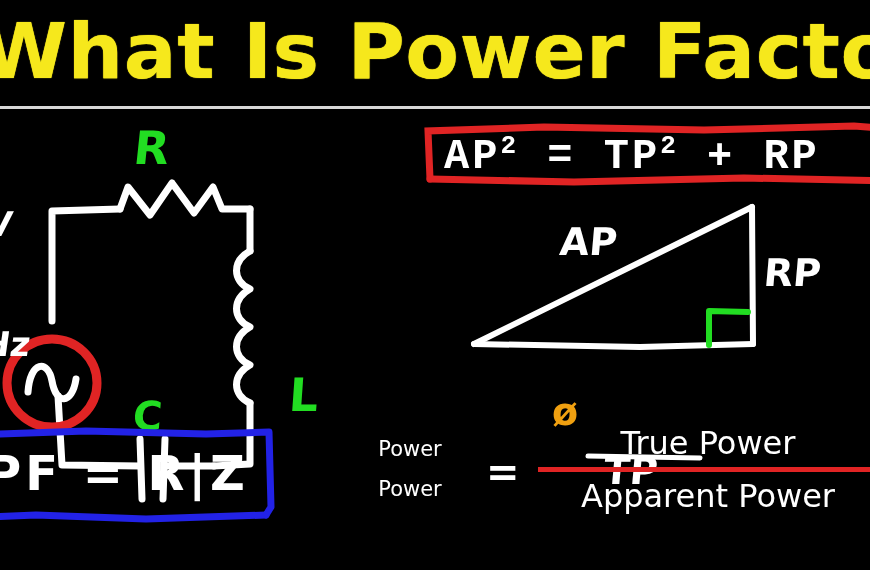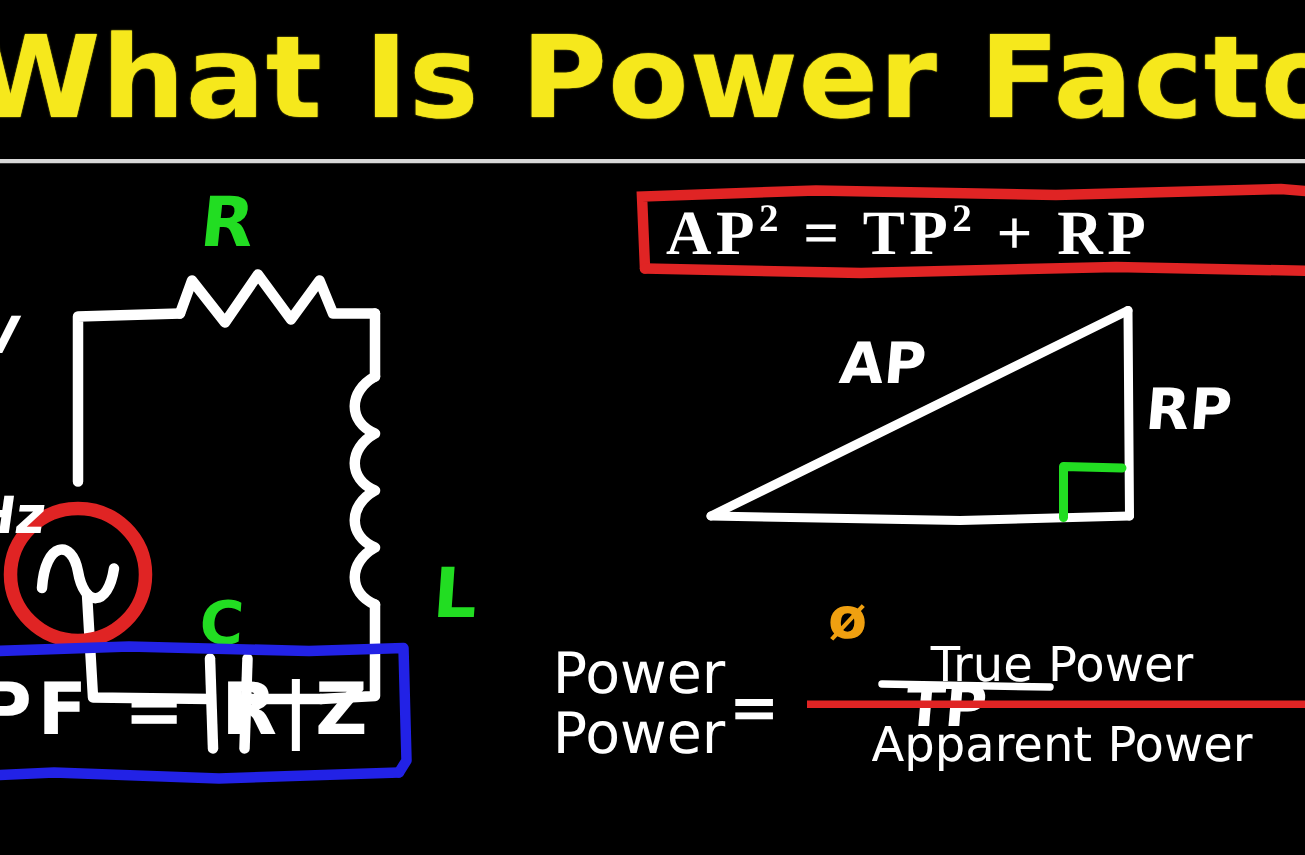--- a/index.html
+++ b/index.html
@@ -93,21 +93,21 @@
     left: 424px; top: 12px;
     width: 470px; height: 66px;
   }
   #eq-top-text {
     position: absolute;
     left: 444px; top: 22px;
     font-size: 42px; font-weight: 600;
     letter-spacing: 3px;
     color: #fff;
     white-space: nowrap;
-    font-family: Liberation Serif, serif;
+    font-family: Liberation Mono, monospace;
   }
   #eq-top-text sup { font-size: 0.62em; }
 
   
   #eq-pf-box {
     position: absolute;
     left: -34px; top: 318px;
     width: 310px; height: 96px;
   }
   #eq-pf-text {
@@ -119,24 +119,24 @@
     white-space: nowrap;
   }
 
   
   #frac-block {
     position: absolute;
     left: 352px; top: 312px;
     width: 520px; height: 116px;
   }
   #frac-left {
-    position: absolute; left: 16px; top: 8px;
+    position: absolute; left: 0px; top: 8px;
     width: 116px;
     text-align: center;
-    font-size: 38px; font-weight: 500;
+    font-size: 21px; font-weight: 500;
     color: #fff; line-height: 40px;
   }
   #frac-eq {
     position: absolute; left: 134px; top: 28px;
     font-size: 40px; font-weight: 700; color: #fff;
   }
   #frac-right {
     position: absolute; left: 186px; top: 0px;
     width: 340px;
   }

